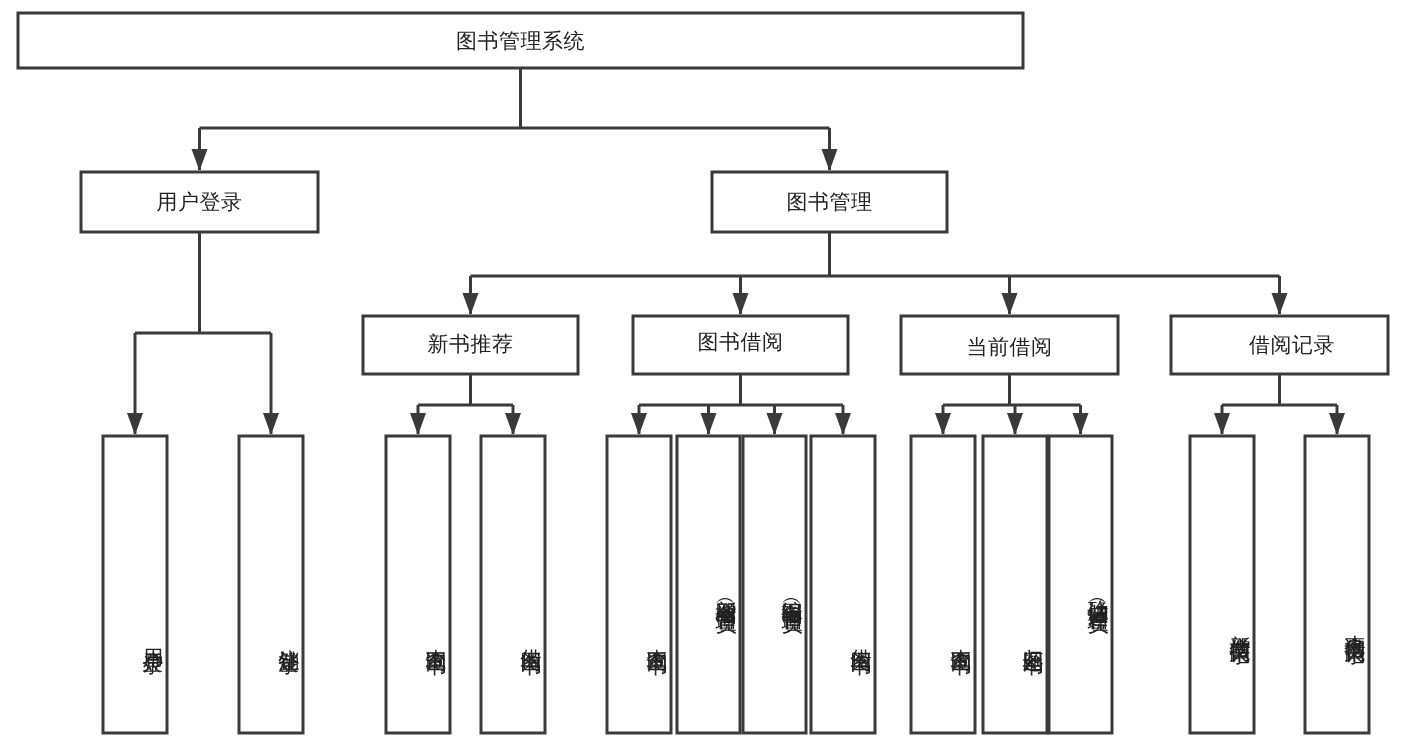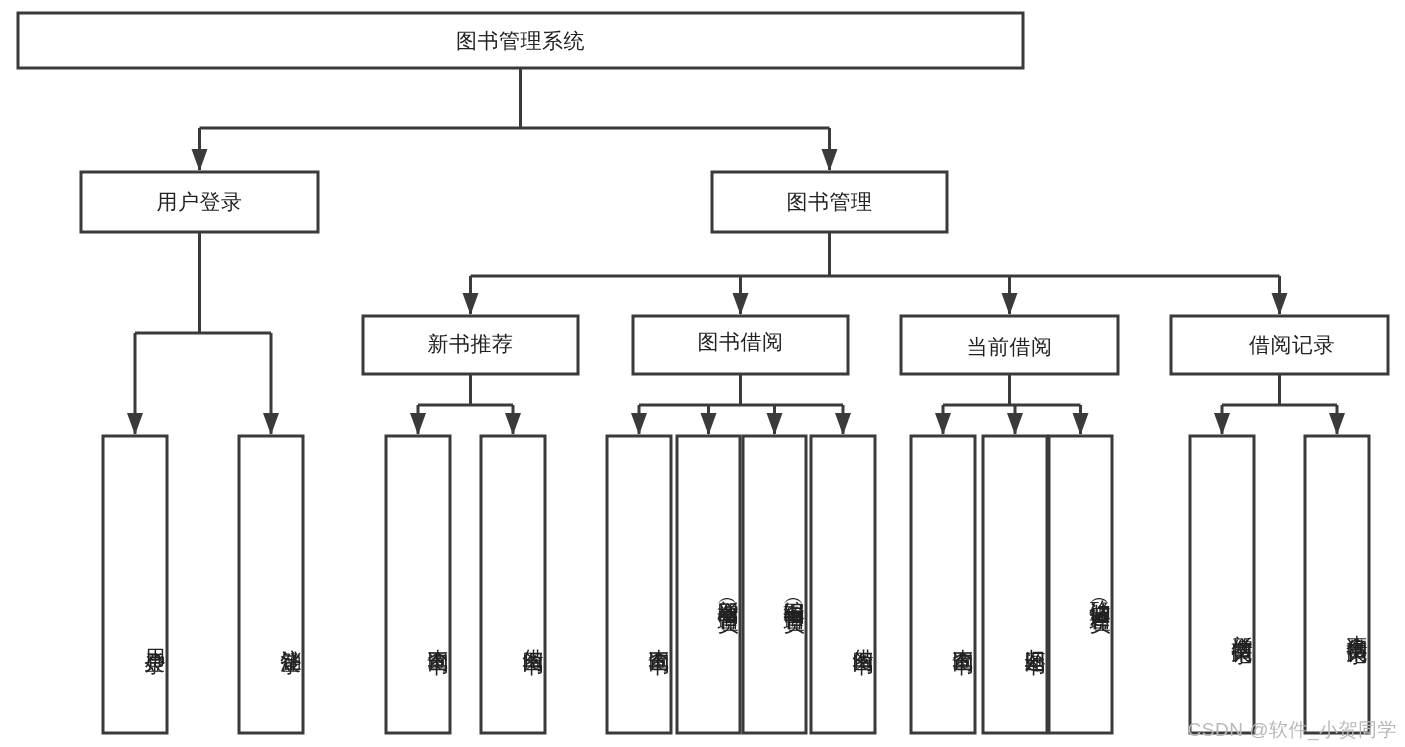--- a/index.html
+++ b/index.html
@@ -41,21 +41,21 @@
   .arrow-head {
     fill: #3a3a3a;
     stroke: none;
   }
   .node-label {
     position: absolute;
     display: flex;
     align-items: center;
     justify-content: center;
     color: #222222;
-    font-family: Liberation Mono, monospace;
+    font-family: Liberation Sans, sans-serif;
     pointer-events: none;
     white-space: nowrap;
   }
   .node-label.horiz {
     font-size: 21px;
     letter-spacing: 0.5px;
   }
   .node-label.vert {
     writing-mode: vertical-rl;
     text-orientation: upright;
@@ -175,14 +175,13 @@
       <div class="node-label vert" style="left: 677px; top: 436px; width: 63px; height: 297px; padding-top: 14px; box-sizing: border-box;">新增图书（管理员）</div>
       <div class="node-label vert" style="left: 743px; top: 436px; width: 63px; height: 297px; padding-top: 14px; box-sizing: border-box;">编辑图书（管理员）</div>
       <div class="node-label vert" style="left: 811px; top: 436px; width: 64px; height: 297px; padding-top: 102px; box-sizing: border-box;">借阅图书</div>
       <div class="node-label vert" style="left: 911px; top: 436px; width: 64px; height: 297px; padding-top: 102px; box-sizing: border-box;">查询图书</div>
       <div class="node-label vert" style="left: 983px; top: 436px; width: 64px; height: 297px; padding-top: 102px; box-sizing: border-box;">归还图书</div>
       <div class="node-label vert" style="left: 1049px; top: 436px; width: 63px; height: 297px; padding-top: 14px; box-sizing: border-box;">确认归还（管理员）</div>
       <div class="node-label vert" style="left: 1190px; top: 436px; width: 64px; height: 297px; padding-top: 78px; box-sizing: border-box;">新增借阅记录</div>
       <div class="node-label vert" style="left: 1305px; top: 436px; width: 64px; height: 297px; padding-top: 78px; box-sizing: border-box;">查询借阅记录</div>
     </div>
 
-  <div class="watermark">CSDN @软件_小贺同学</div>
 </div>
 
 </body></html>

